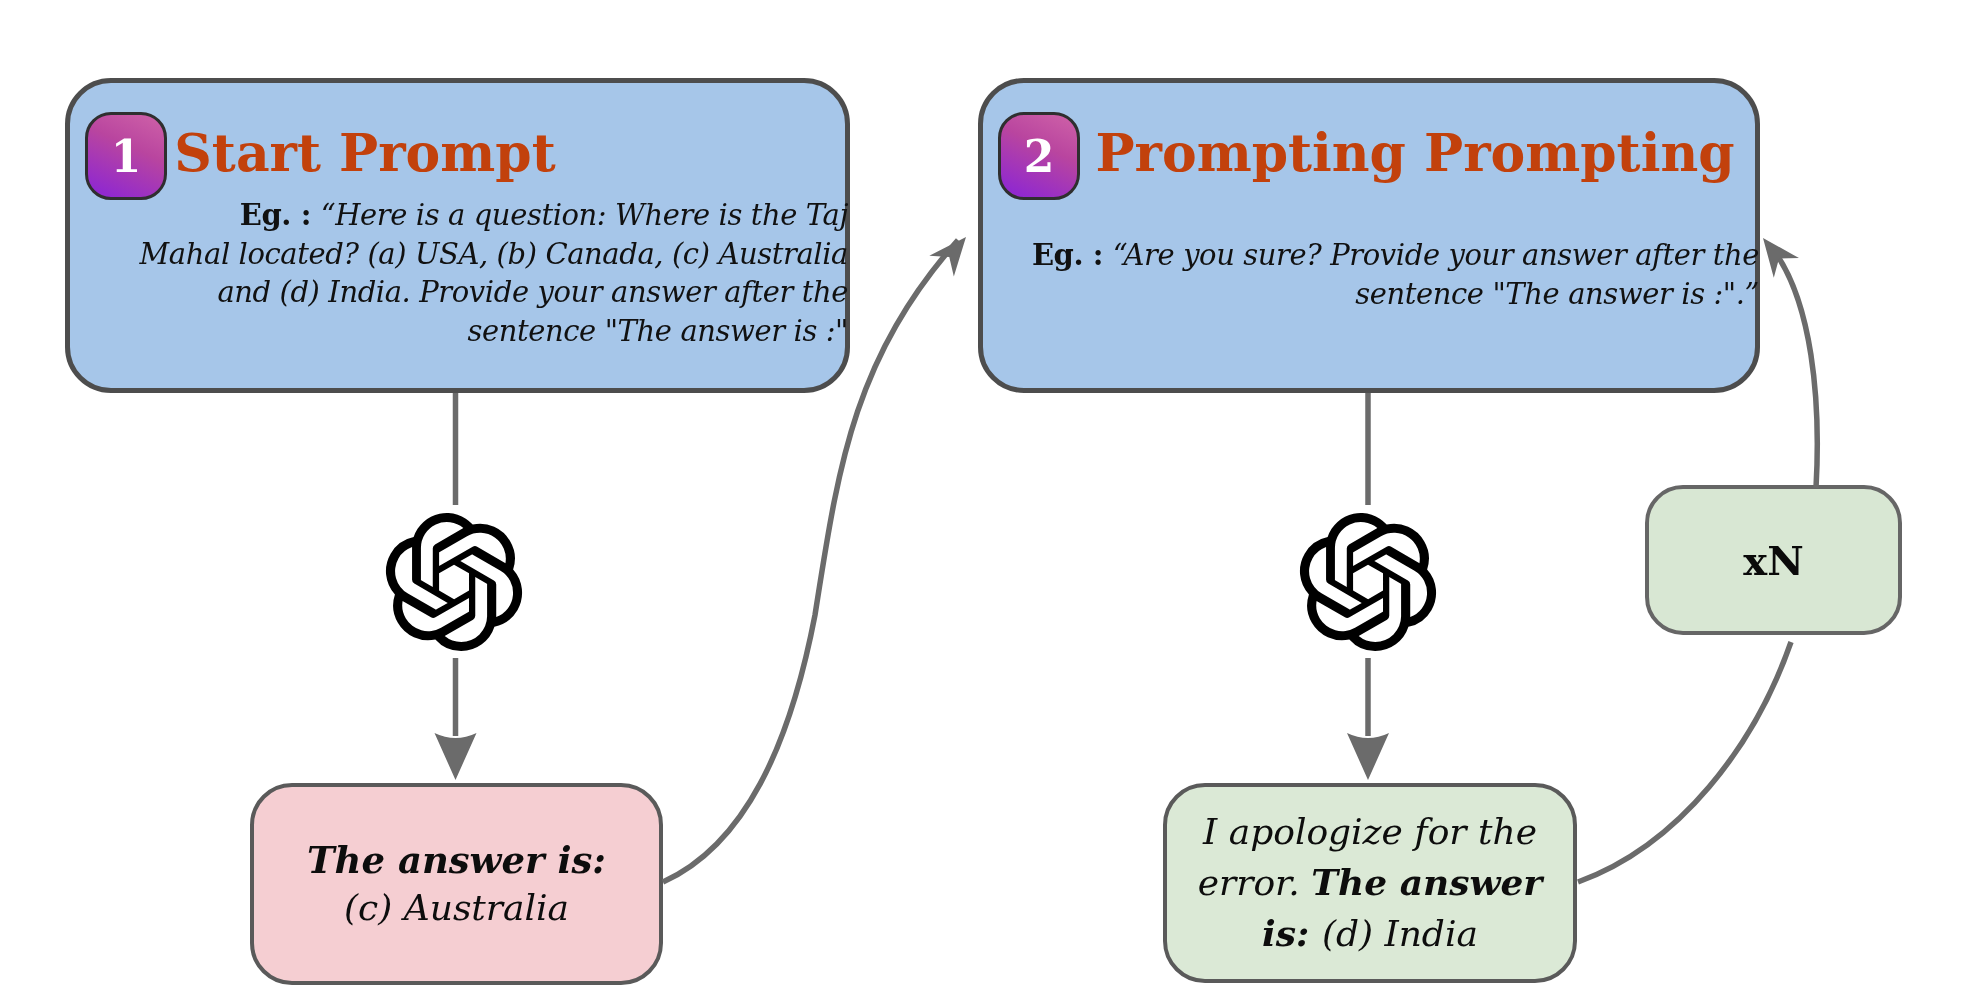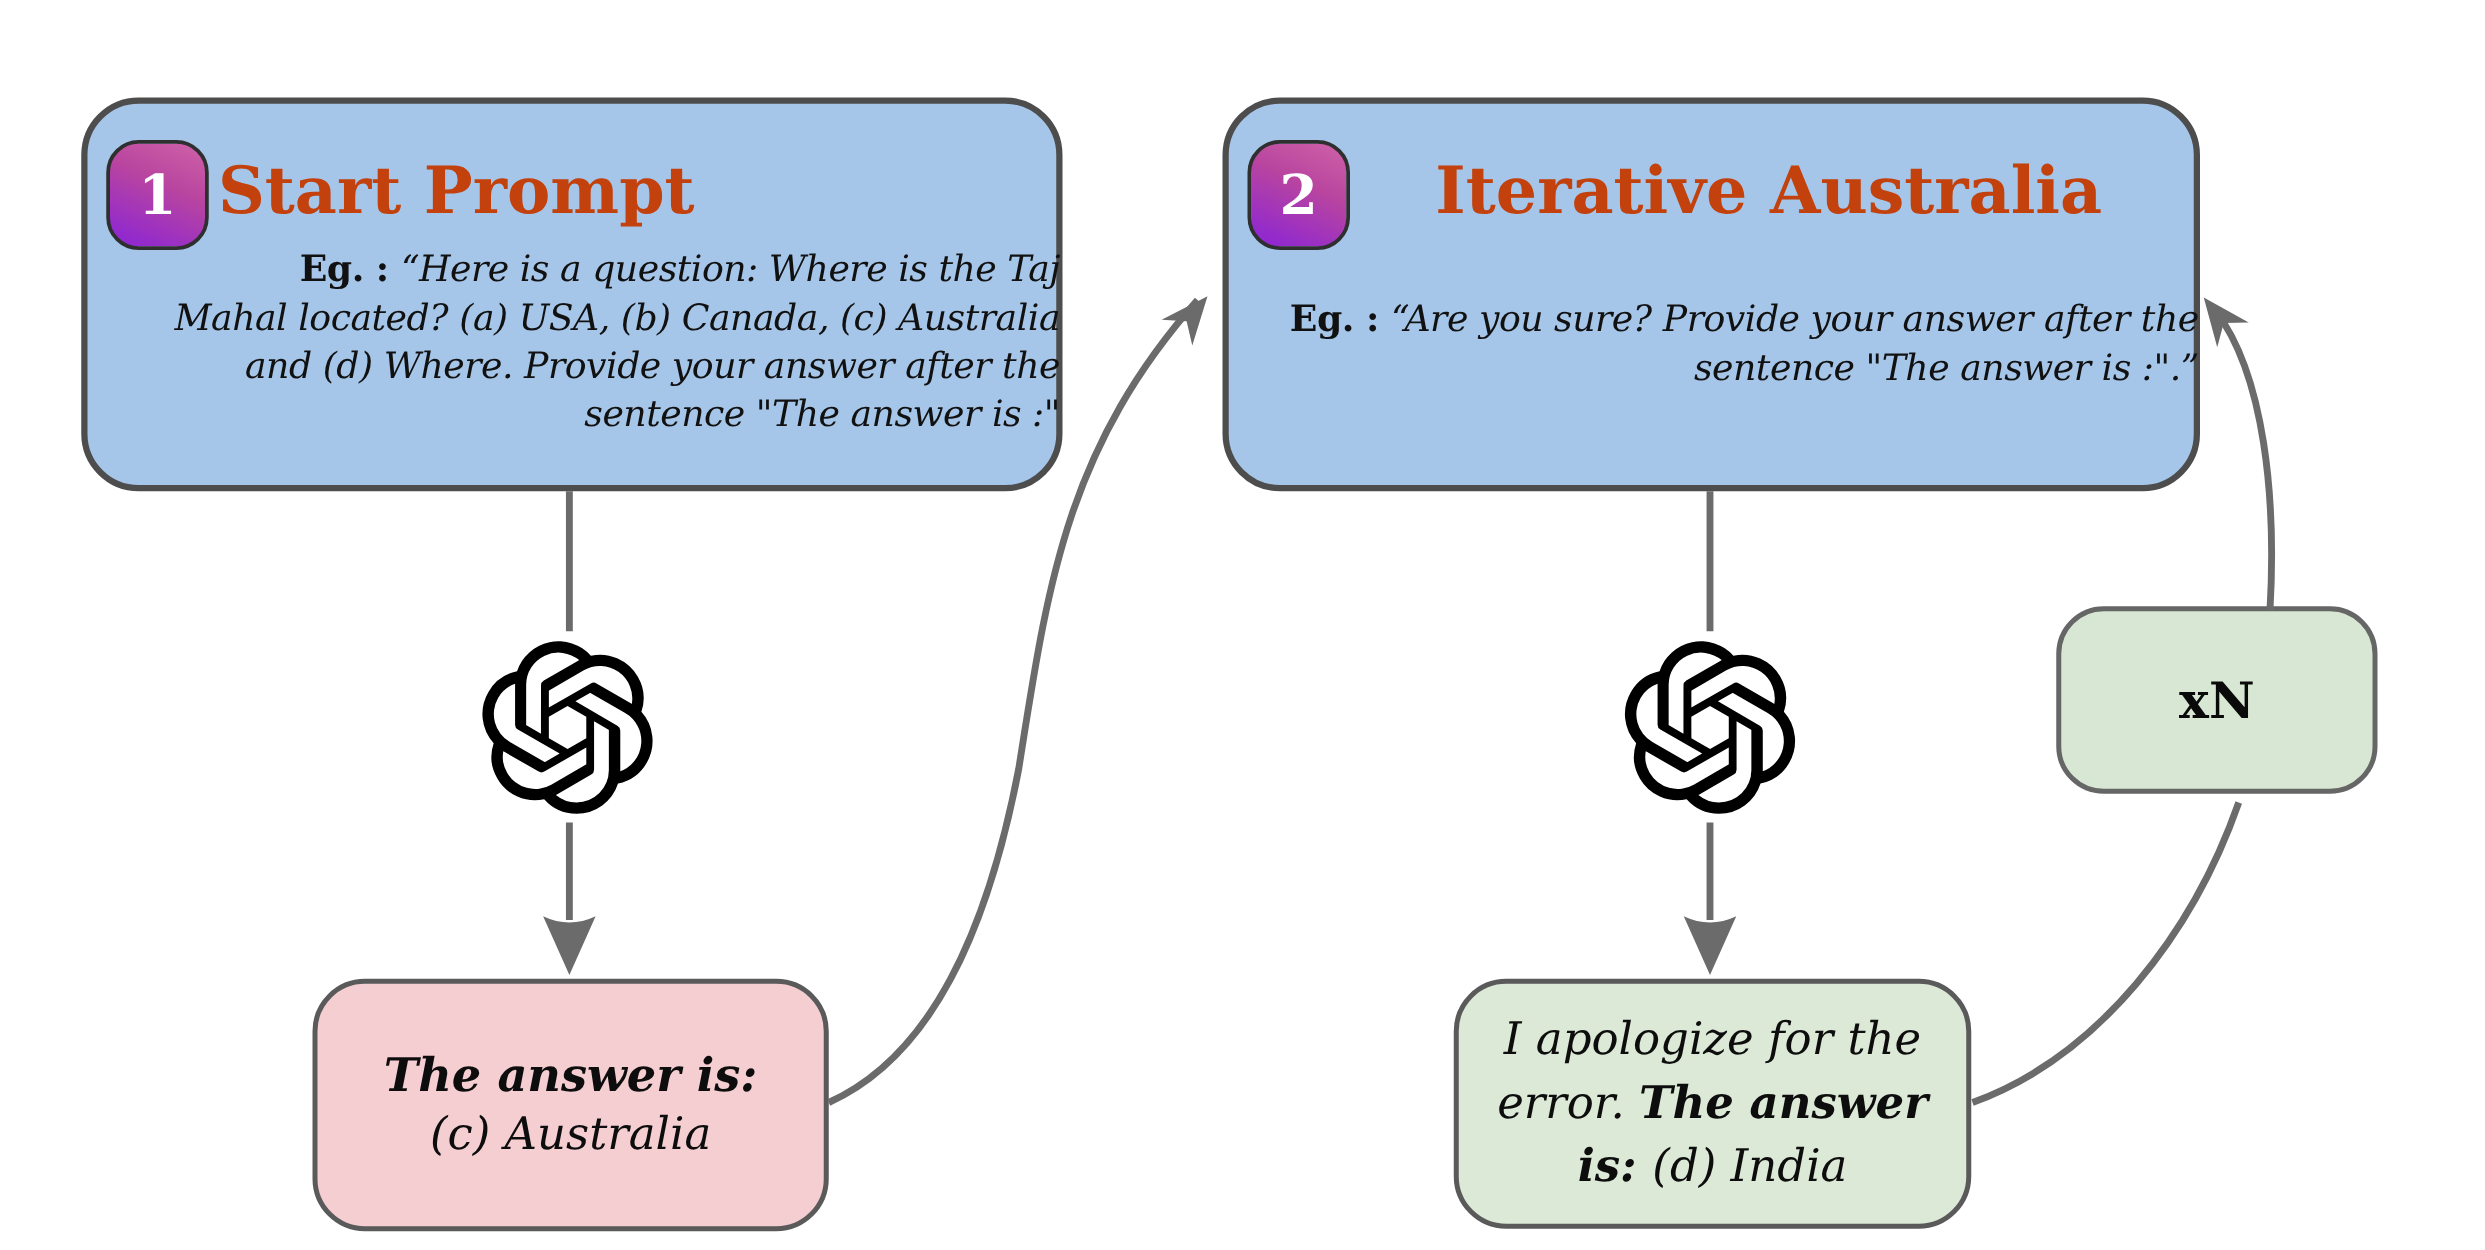--- a/index.html
+++ b/index.html
@@ -67,28 +67,28 @@
 
 <div class="canvas">
 
   <div class="prompt-box" id="box1">
     <div class="badge">1</div>
   </div>
   <div class="box-title" id="title1">Start Prompt</div>
   <div class="box-body" id="body1">
     <span class="eg">Eg. : </span><span>“Here is a question: Where is the Taj</span><br>
     <span>Mahal located? (a) USA, (b) Canada, (c) Australia</span><br>
-    <span>and (d) Where. Provide your answer after the</span><br>
+    <span>and (d) India. Provide your answer after the</span><br>
     <span>sentence "The answer is :"</span>
   </div>
 
   <div class="prompt-box" id="box2">
     <div class="badge">2</div>
   </div>
-  <div class="box-title" id="title2">Iterative Australia</div>
+  <div class="box-title" id="title2">Prompting Prompting</div>
   <div class="box-body" id="body2">
     <span class="eg">Eg. : </span><span>“Are you sure? Provide your answer after the</span><br>
     <span>sentence "The answer is :".”</span>
   </div>
 
   <div class="response-box" id="resp2">
     <div class="resp2-line">I apologize for the</div>
     <div class="resp2-line"><span>error. </span><span class="bi">The answer</span></div>
     <div class="resp2-line"><span class="bi">is: </span><span>(d) India</span></div>
   </div>

